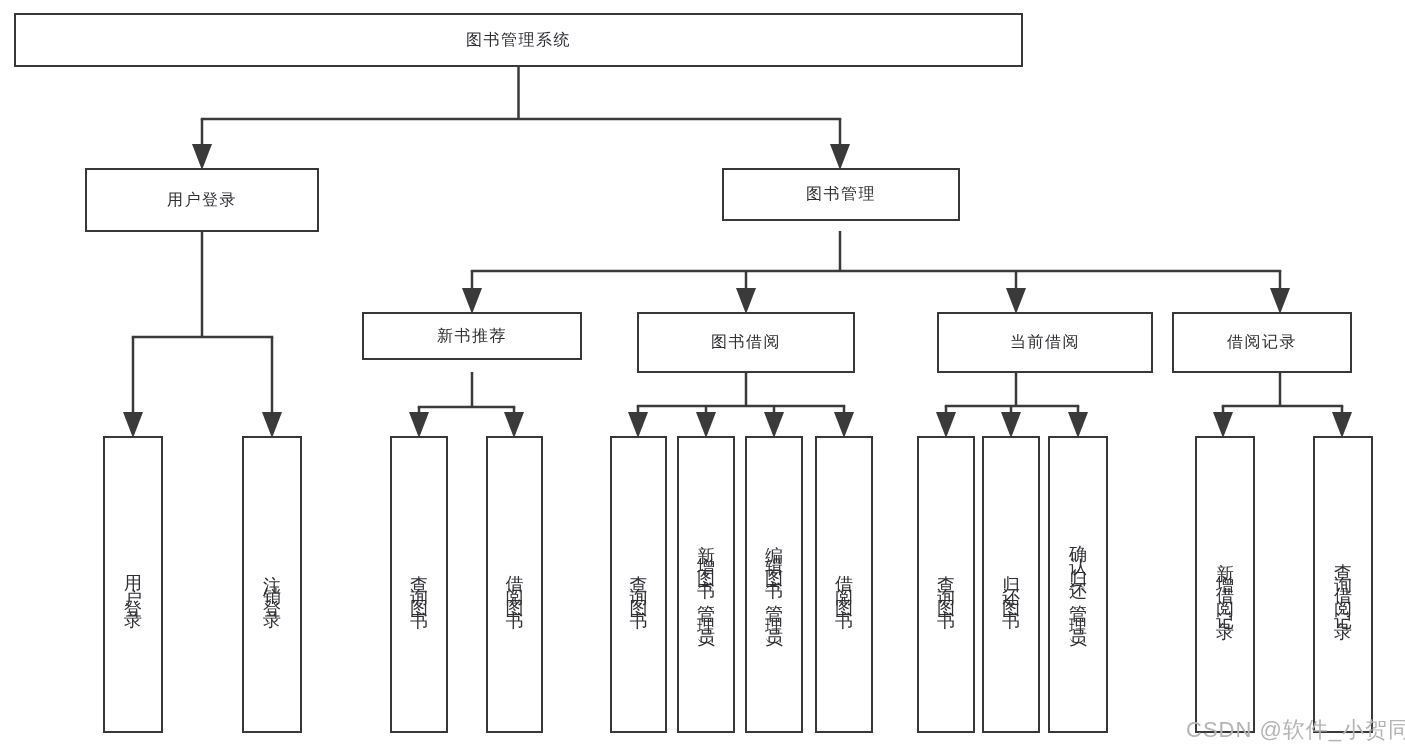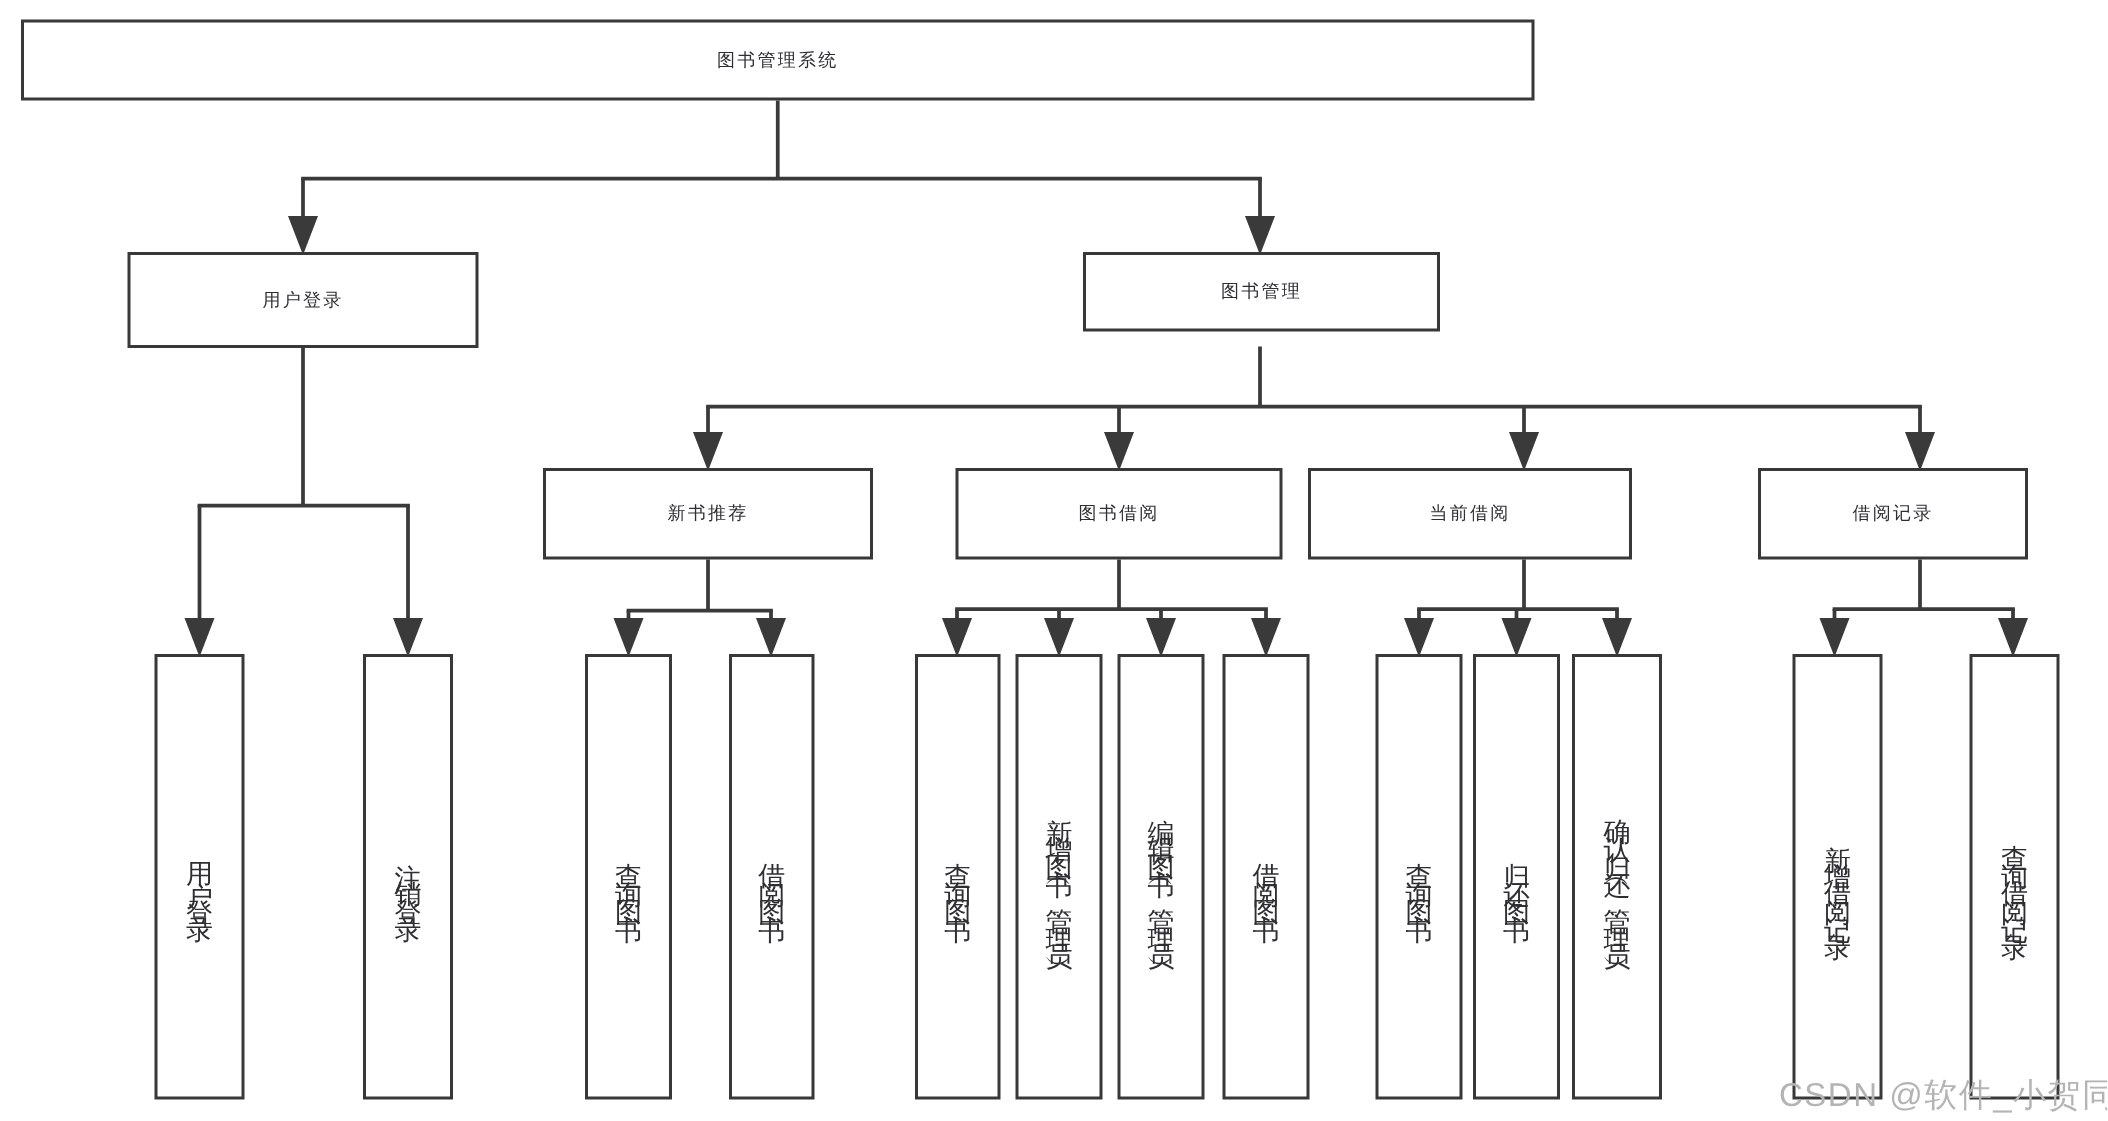--- a/index.html
+++ b/index.html
@@ -15,21 +15,21 @@
   #connectors polygon{fill:#3a3a3a;}
   .node{
     position:absolute;
     box-sizing:border-box;
     background:#ffffff;
     border:2.5px solid #383838;
     display:flex;align-items:center;justify-content:center;
     color:#2e2e33;
     z-index:2;
   }
-  .hnode{font-size:12px;letter-spacing:1.5px;}
+  .hnode{font-size:16px;letter-spacing:1.5px;}
   .vnode{top:436px;height:297px;}
   .vnode .vlabel{
     writing-mode:vertical-rl;
     text-orientation:mixed;
     font-size:18px;
     line-height:1;
     letter-spacing:12px;
     white-space:nowrap;
   }
   .watermark{
@@ -106,27 +106,27 @@
     <span>图书管理系统</span>
   </div>
 
   <div class="node hnode" style="left:85px;top:168px;width:234px;height:64px;">
     <span>用户登录</span>
   </div>
   <div class="node hnode" style="left:722px;top:168px;width:238px;height:53px;">
     <span>图书管理</span>
   </div>
 
-  <div class="node hnode" style="left:362px;top:312px;width:220px;height:61px;">
+  <div class="node hnode" style="left:362px;top:312px;width:220px;height:48px;">
     <span>新书推荐</span>
   </div>
   <div class="node hnode" style="left:637px;top:312px;width:218px;height:61px;">
     <span>图书借阅</span>
   </div>
-  <div class="node hnode" style="left:872px;top:312px;width:216px;height:61px;">
+  <div class="node hnode" style="left:937px;top:312px;width:216px;height:61px;">
     <span>当前借阅</span>
   </div>
   <div class="node hnode" style="left:1172px;top:312px;width:180px;height:61px;">
     <span>借阅记录</span>
   </div>
 
   <div class="node vnode" style="left:103px;width:60px;">
     <span class="vlabel">用户登录</span>
   </div>
   <div class="node vnode" style="left:242px;width:60px;">

